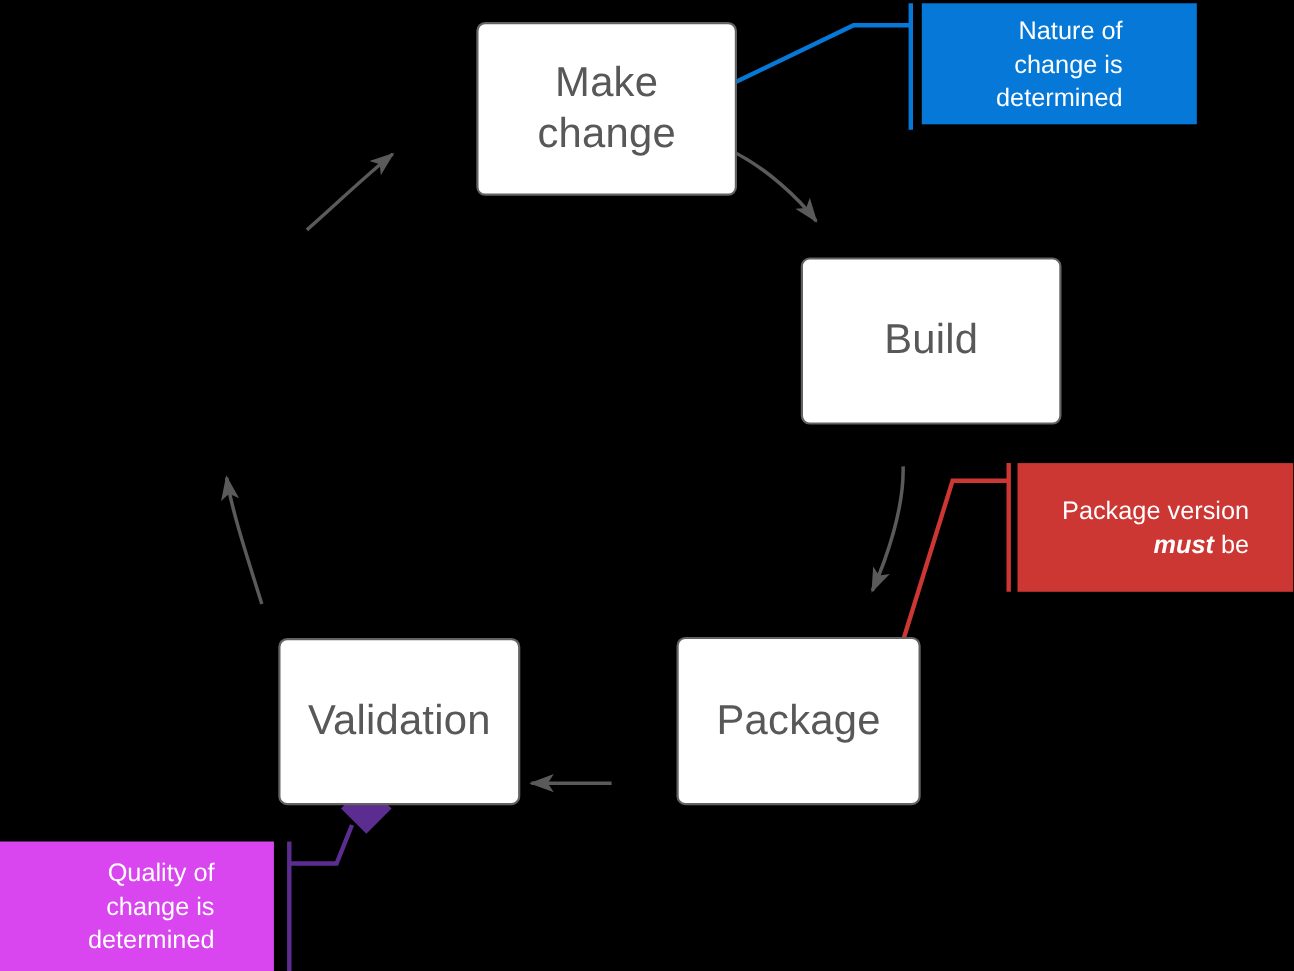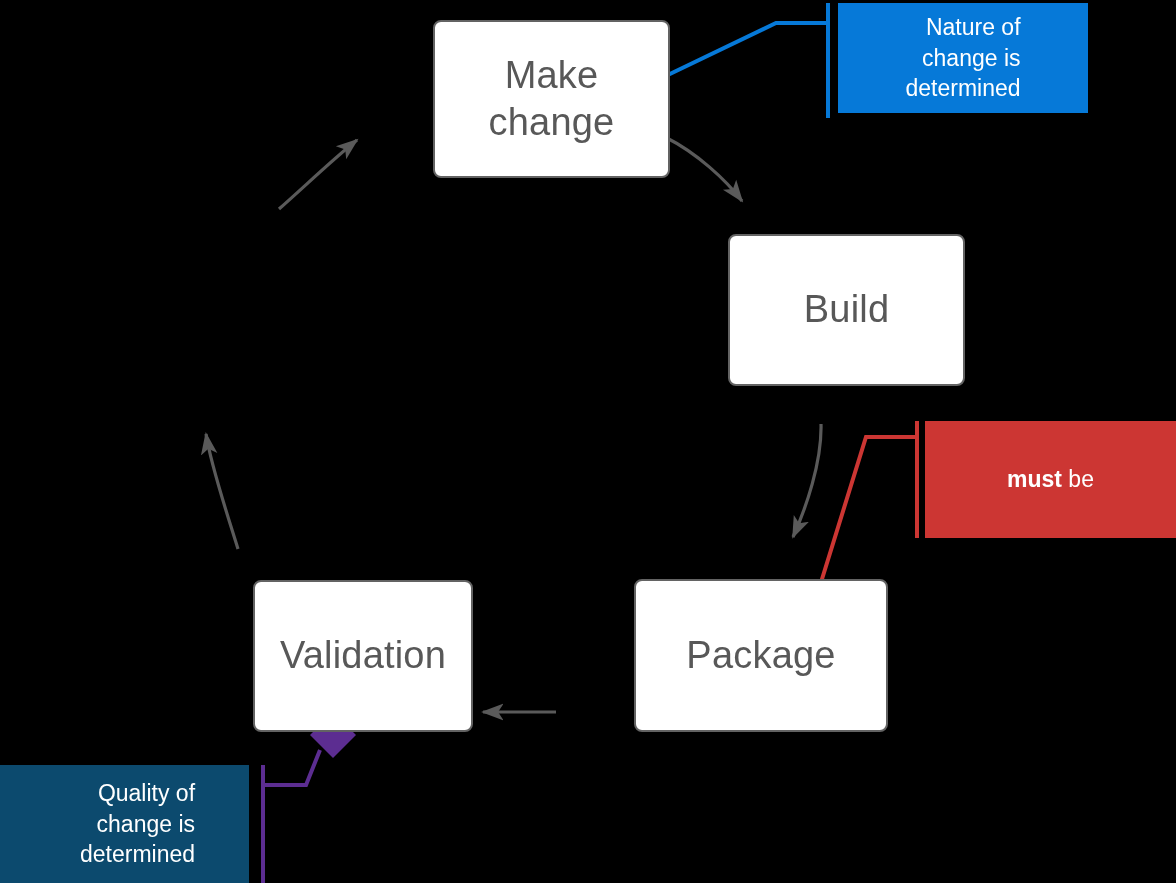--- a/index.html
+++ b/index.html
@@ -45,24 +45,24 @@
     display: flex;
     align-items: center;
     justify-content: center;
     text-align: right;
     color: #FFFFFF;
     font-size: 23px;
     line-height: 1.33;
     box-sizing: border-box;
     padding: 4px 10px;
   }
-  .callout b { font-weight: 700; }
+  .callout b { font-weight: 700; font-style: italic; }
   .callout-blue   { background: #0679D8; }
   .callout-red    { background: #CC3633; }
-  .callout-purple { background: #0c4a6e; padding-left: 36px; }
+  .callout-purple { background: #d946ef; padding-left: 36px; }
 </style>
 </head>
 <body>
 
 <div id="canvas">
 
   <svg class="layer" viewBox="0 0 1176 883">
     <defs>
       <marker id="arrowhead" markerWidth="8" markerHeight="8" refX="6.4" refY="3" orient="auto">
         <path d="M0,0.4 L7,3 L0,5.6 L1.7,3 Z" fill="#5A5A5A"></path>
@@ -97,39 +97,40 @@
     <div>
       <div>Make</div>
       <div>change</div>
     </div>
   </div>
 
   <div class="stage-box" style="left:688px; top:234px; width:237px; height:152px;">
     <span>Build</span>
   </div>
 
-  <div class="stage-box" style="left:594px; top:579px; width:254px; height:153px;">
+  <div class="stage-box" style="left:575px; top:579px; width:222px; height:153px;">
     <span>Package</span>
   </div>
 
   <div class="stage-box" style="left:213px; top:580px; width:220px; height:152px;">
     <span>Validation</span>
   </div>
 
 
   <div class="callout callout-blue" style="left:838px; top:3px; width:250px; height:110px;">
     <div>
       <div>Nature of</div>
       <div>change is</div>
       <div>determined</div>
     </div>
   </div>
 
   <div class="callout callout-red" style="left:925px; top:421px; width:251px; height:117px;">
     <div>
+      <div>Package version</div>
       <div>
         <b>must</b><span> be</span>
       </div>
     </div>
   </div>
 
   <div class="callout callout-purple" style="left:0px; top:765px; width:249px; height:118px;">
     <div>
       <div>Quality of</div>
       <div>change is</div>

